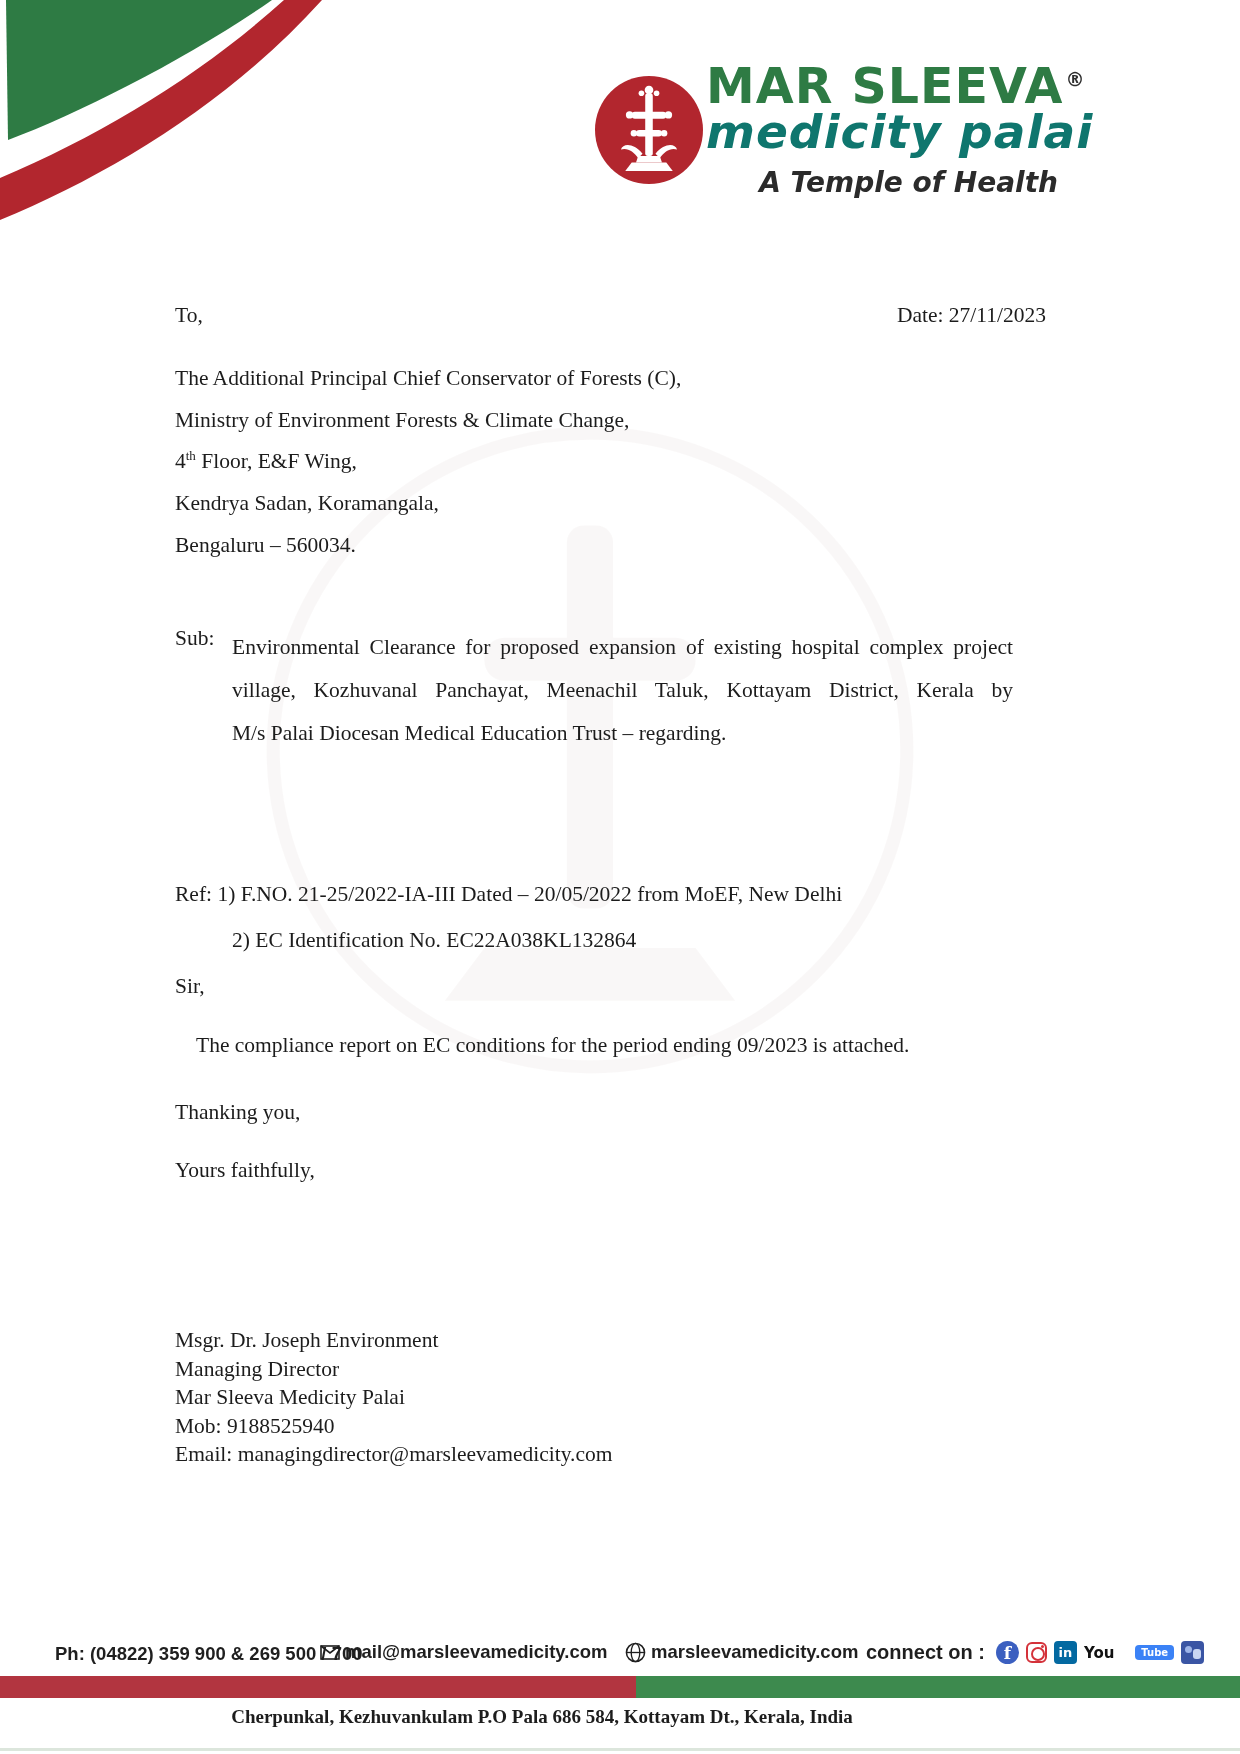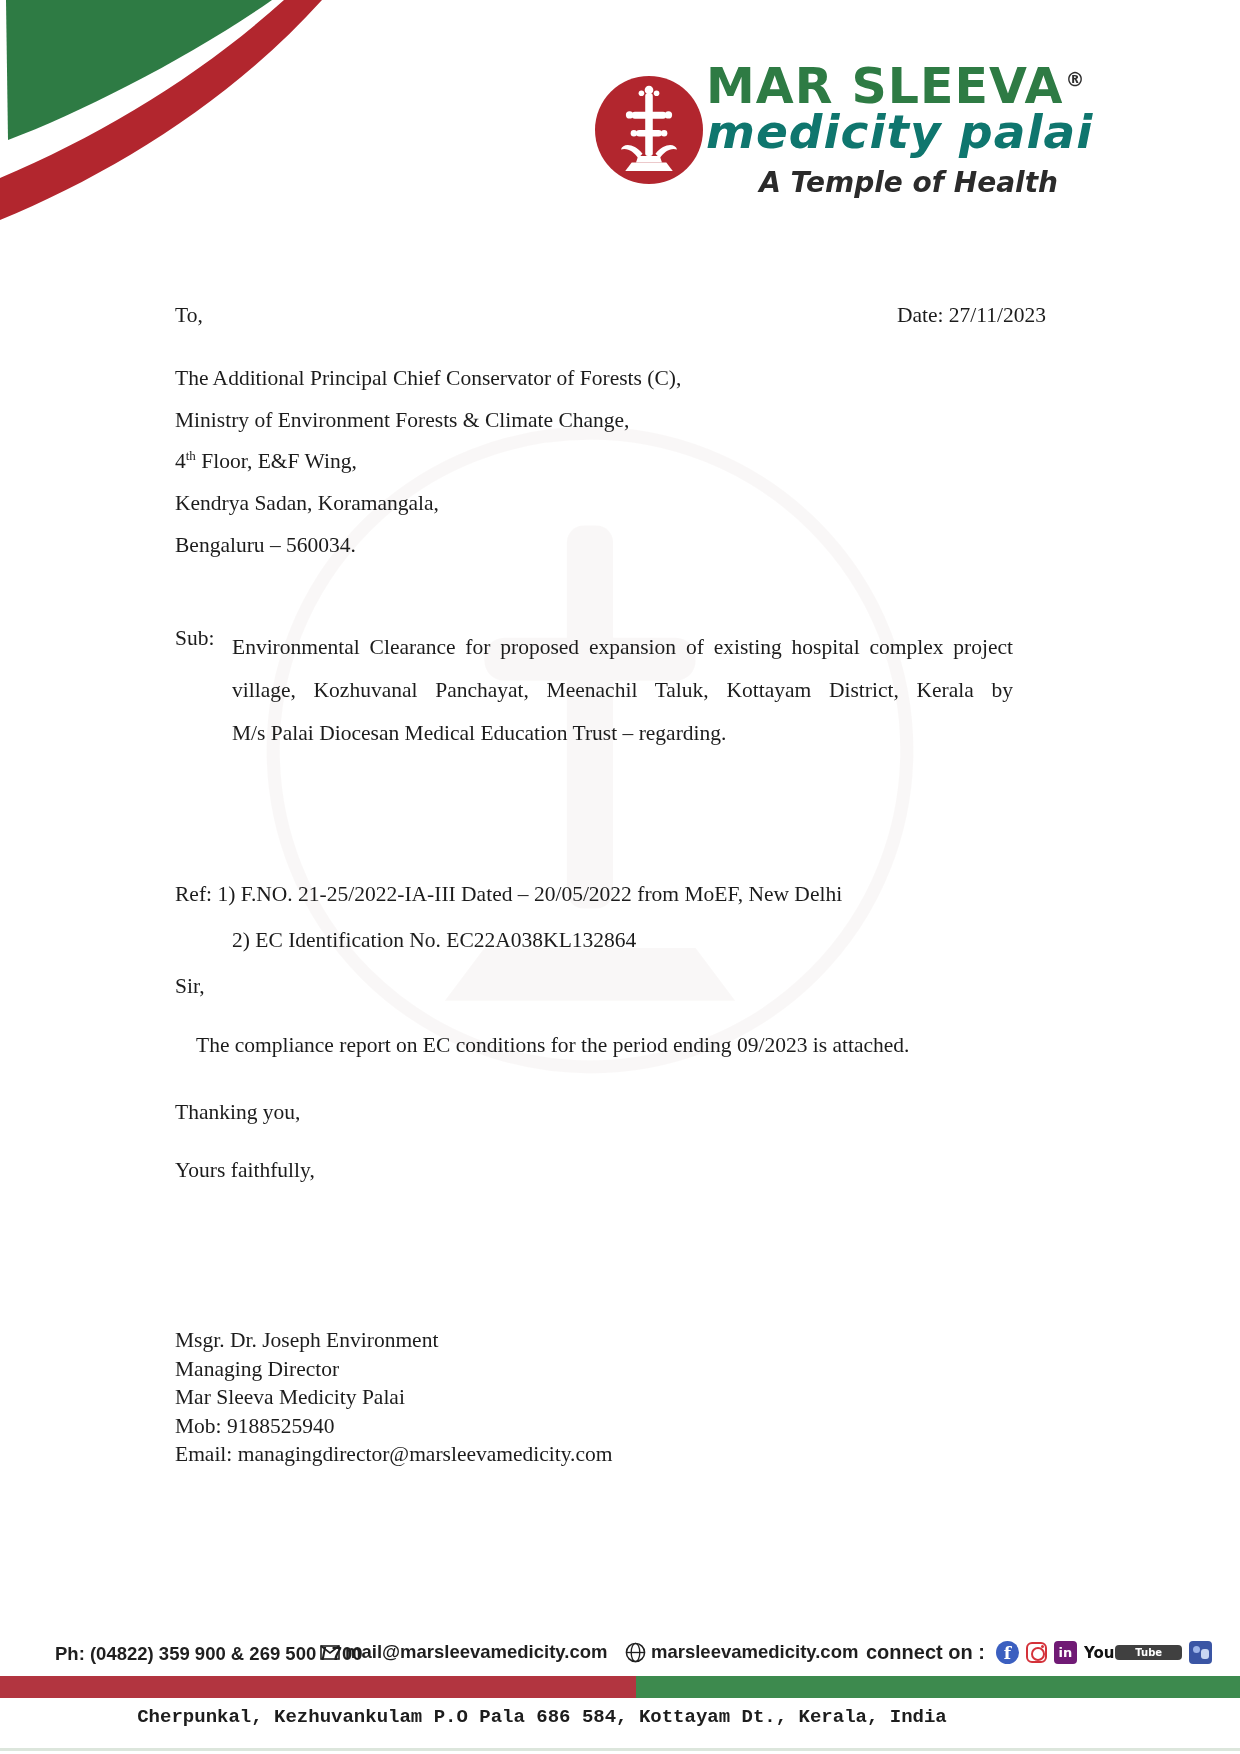--- a/index.html
+++ b/index.html
@@ -23,33 +23,33 @@
   .sub-line{font-size:21.5px;line-height:43px;text-align:justify;}
   .sub-line.just{text-align-last:justify;}
   sup.ord{font-size:13px;vertical-align:super;line-height:0;}
   .sig-block{position:absolute;left:175px;top:1326px;}
   .sig-block div{font-size:21.5px;line-height:28.5px;}
   
   .footer-item{position:absolute;font-family:"Liberation Sans", sans-serif;font-weight:600;font-size:18.5px;color:#1f1f1f;white-space:nowrap;display:flex;align-items:center;gap:5px;}
   .stripe{position:absolute;top:1676px;height:22px;}
   .stripe.red{left:0;width:636px;background:#b23540;}
   .stripe.green{left:636px;width:604px;background:#3d8a4e;}
-  .footer-address{position:absolute;top:1706px;left:0;width:1084px;text-align:center;font-family:Liberation Mono, monospace;font-weight:600;font-size:19px;color:#1d1d1d;}
+  .footer-address{position:absolute;top:1706px;left:0;width:1084px;text-align:center;font-family:Liberation Serif, serif;font-weight:600;font-size:19px;color:#1d1d1d;}
   .bottom-edge{position:absolute;top:1748px;left:0;width:1240px;height:3px;background:rgba(130,165,130,0.28);}
   
   .social-row{display:flex;align-items:center;gap:7px;margin-left:6px;}
   .si{display:inline-flex;align-items:center;justify-content:center;}
   .si-fb{width:23px;height:23px;border-radius:50%;background:#3b5fc0;color:#fff;font-family:"DejaVu Serif", serif;font-weight:bold;font-size:17px;}
   .si-ig{width:21px;height:21px;border-radius:6px;border:2.5px solid #d4323a;position:relative;box-sizing:border-box;}
   .si-ig::before{content:"";position:absolute;left:3px;top:3px;width:10px;height:10px;border:2px solid #d4323a;border-radius:50%;}
   .si-ig::after{content:"";position:absolute;right:1px;top:1px;width:3px;height:3px;background:#d4323a;border-radius:50%;}
-  .si-li{width:23px;height:23px;border-radius:4px;background:#701a75;color:#fff;font-family:"DejaVu Sans", sans-serif;font-weight:bold;font-size:13px;}
+  .si-li{width:23px;height:23px;border-radius:4px;background:#0369a1;color:#fff;font-family:"DejaVu Sans", sans-serif;font-weight:bold;font-size:13px;}
   .si-yt{display:inline-flex;align-items:center;gap:1px;}
   .si-yt .you{font-family:"DejaVu Sans", sans-serif;font-weight:bold;font-size:15px;color:#111;}
-  .si-yt .tube{background:#404040;color:#fff;font-family:"DejaVu Sans", sans-serif;font-weight:bold;font-size:10px;border-radius:4px;padding:2px 20px;}
+  .si-yt .tube{background:#3b82f6;color:#fff;font-family:"DejaVu Sans", sans-serif;font-weight:bold;font-size:10px;border-radius:4px;padding:2px 6px;margin-left:20px;}
   .si-comm{width:23px;height:23px;border-radius:4px;background:#3a55a4;position:relative;}
   .si-comm::before{content:"";position:absolute;left:4px;top:5px;width:7px;height:7px;border-radius:50%;background:#9db4e8;}
   .si-comm::after{content:"";position:absolute;right:3px;top:8px;width:8px;height:10px;border-radius:3px;background:#c9d6f2;}
 </style>
 </head>
 <body>
 
 <svg class="swoosh" viewBox="0 0 322 225">
   <path d="M6,0 L272,0 C192,56 82,112 8,140 Z" fill="#2e7b44"></path>
   <path d="M284,0 L322,0 C232,100 112,174 0,220 L0,178 C104,134 202,74 284,0 Z" fill="#b2262e"></path>

